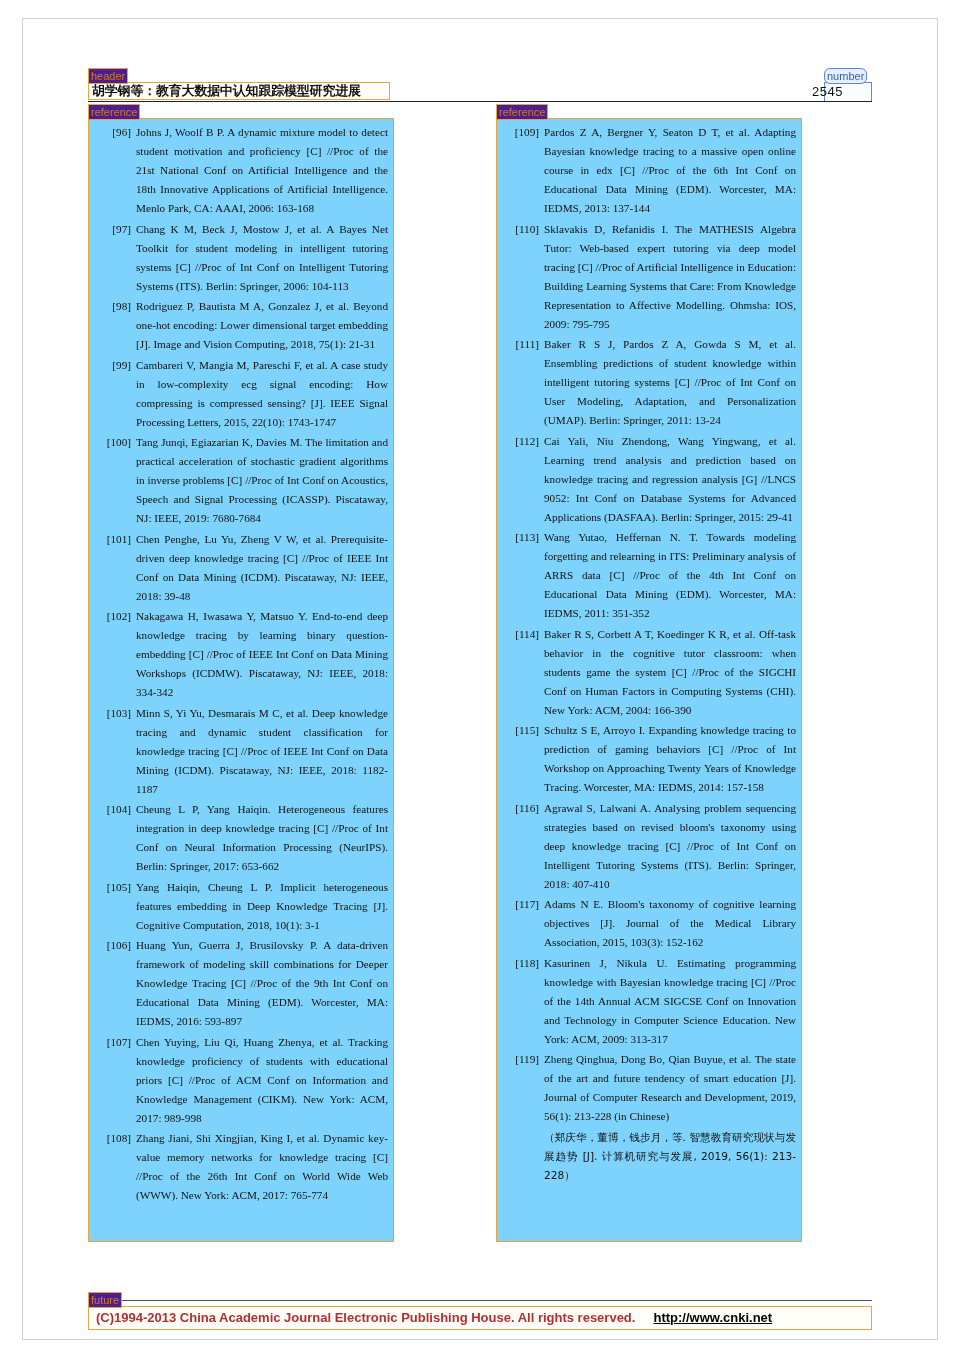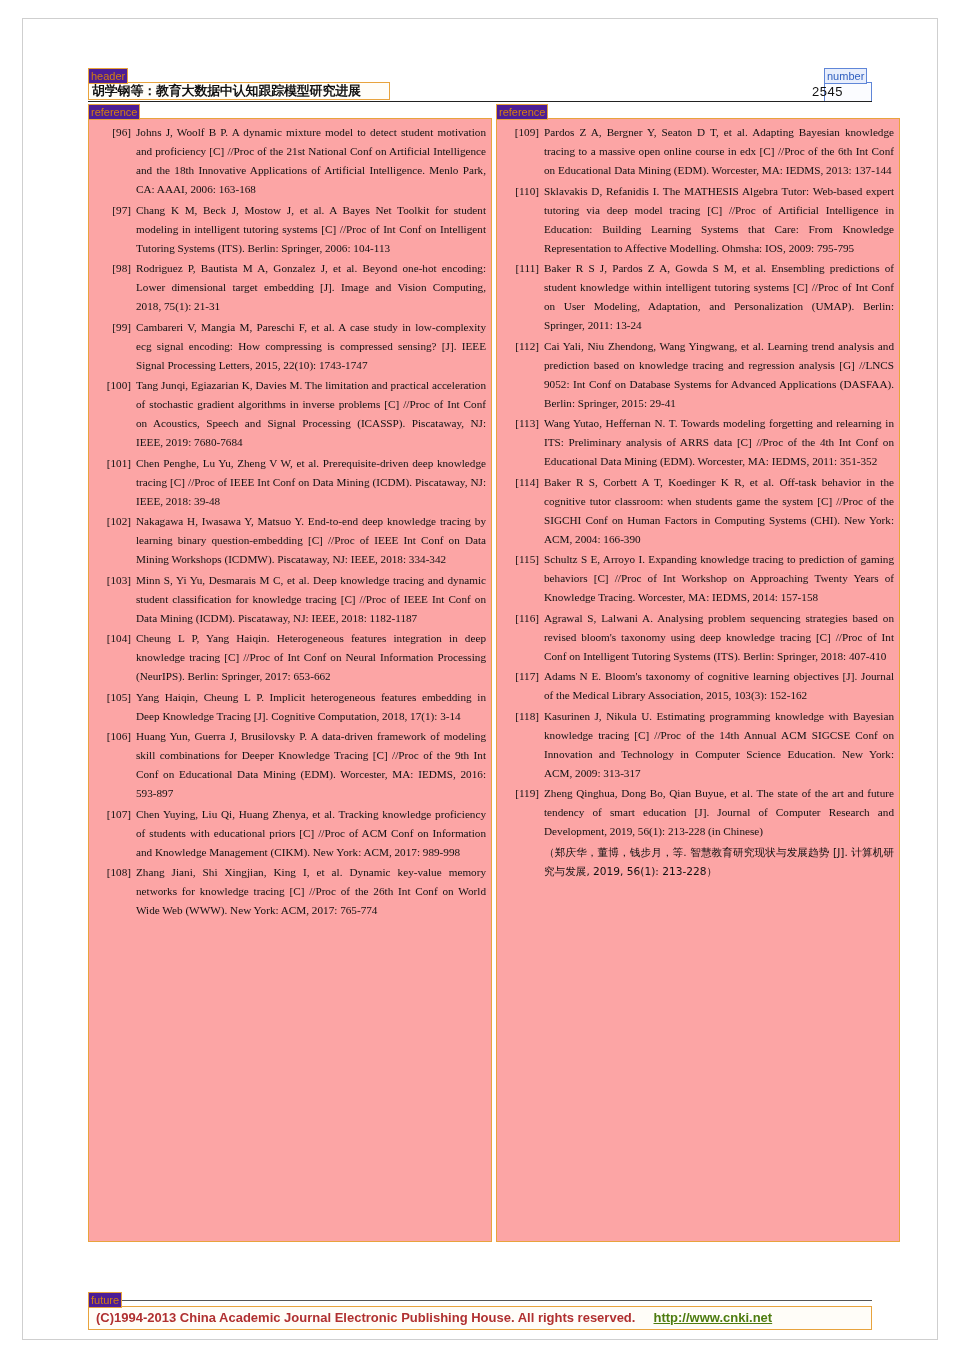--- a/index.html
+++ b/index.html
@@ -97,25 +97,25 @@
     position: absolute;
     left: 88px; top: 101px;
     width: 784px;
     border-top: 1.5px solid #222;
   }
 
   
   .ref-col {
     position: absolute;
     top: 118px;
-    width: 404px;
+    width: 306px;
     box-sizing: border-box;
     border: 1px solid #e8a33d;
     padding: 4px 5px 16px 4px;
-    background: #fca5a5;
+    background: #7dd3fc;
   }
   #ref-col-left { left: 88px; height: 1124px; }
   #ref-col-right { left: 496px; height: 1124px; }
 
   .ref-item {
     display: flex;
     align-items: flex-start;
     margin-bottom: 1.5px;
   }
   .ref-num {
@@ -158,21 +158,21 @@
     position: absolute;
     left: 96px; top: 1308px;
     width: 770px;
     font-family: "Liberation Sans", sans-serif;
     font-weight: bold;
     font-size: 13px;
     line-height: 20px;
     color: #b03030;
   }
   #footer-text .url {
-    color: #4d7c0f;
+    color: #000000;
     text-decoration: underline;
   }
   .footer-rule {
     position: absolute;
     left: 88px; top: 1300px;
     width: 784px;
     border-top: 1px solid #555;
   }
 </style>
 </head>
@@ -180,21 +180,21 @@
 
 <div id="page">
 
   <div class="page-border"></div>
 
   <div class="tag tag-orange" style="left:88px; top:68px;">header</div>
 
   <div id="header-box"></div>
   <div id="header-text">胡学钢等：教育大数据中认知跟踪模型研究进展</div>
 
-  <div class="tag tag-blue" style="left:824px; top:68px;">number</div>
+  <div class="tag tag-blue" style="left:824px; top:68px;border-radius:6px;">number</div>
   <div id="number-box"></div>
   <div id="number-text">2545</div>
 
   <div class="hrule"></div>
 
   <div class="tag tag-orange" style="left:88px; top:104px;">reference</div>
 
   <div class="tag tag-orange" style="left:496px; top:104px;">reference</div>
 
   <div class="ref-col" id="ref-col-left">
@@ -229,21 +229,21 @@
     <div class="ref-item">
       <div class="ref-num">[103]</div>
       <div class="ref-text">Minn S, Yi Yu, Desmarais M C, et al. Deep knowledge tracing and dynamic student classification for knowledge tracing [C] //Proc of IEEE Int Conf on Data Mining (ICDM). Piscataway, NJ: IEEE, 2018: 1182-1187</div>
     </div>
     <div class="ref-item">
       <div class="ref-num">[104]</div>
       <div class="ref-text">Cheung L P, Yang Haiqin. Heterogeneous features integration in deep knowledge tracing [C] //Proc of Int Conf on Neural Information Processing (NeurIPS). Berlin: Springer, 2017: 653-662</div>
     </div>
     <div class="ref-item">
       <div class="ref-num">[105]</div>
-      <div class="ref-text">Yang Haiqin, Cheung L P. Implicit heterogeneous features embedding in Deep Knowledge Tracing [J]. Cognitive Computation, 2018, 17(1): 3-14</div>
+      <div class="ref-text">Yang Haiqin, Cheung L P. Implicit heterogeneous features embedding in Deep Knowledge Tracing [J]. Cognitive Computation, 2018, 10(1): 3-1</div>
     </div>
     <div class="ref-item">
       <div class="ref-num">[106]</div>
       <div class="ref-text">Huang Yun, Guerra J, Brusilovsky P. A data-driven framework of modeling skill combinations for Deeper Knowledge Tracing [C] //Proc of the 9th Int Conf on Educational Data Mining (EDM). Worcester, MA: IEDMS, 2016: 593-897</div>
     </div>
     <div class="ref-item">
       <div class="ref-num">[107]</div>
       <div class="ref-text">Chen Yuying, Liu Qi, Huang Zhenya, et al. Tracking knowledge proficiency of students with educational priors [C] //Proc of ACM Conf on Information and Knowledge Management (CIKM). New York: ACM, 2017: 989-998</div>
     </div>
     <div class="ref-item">

